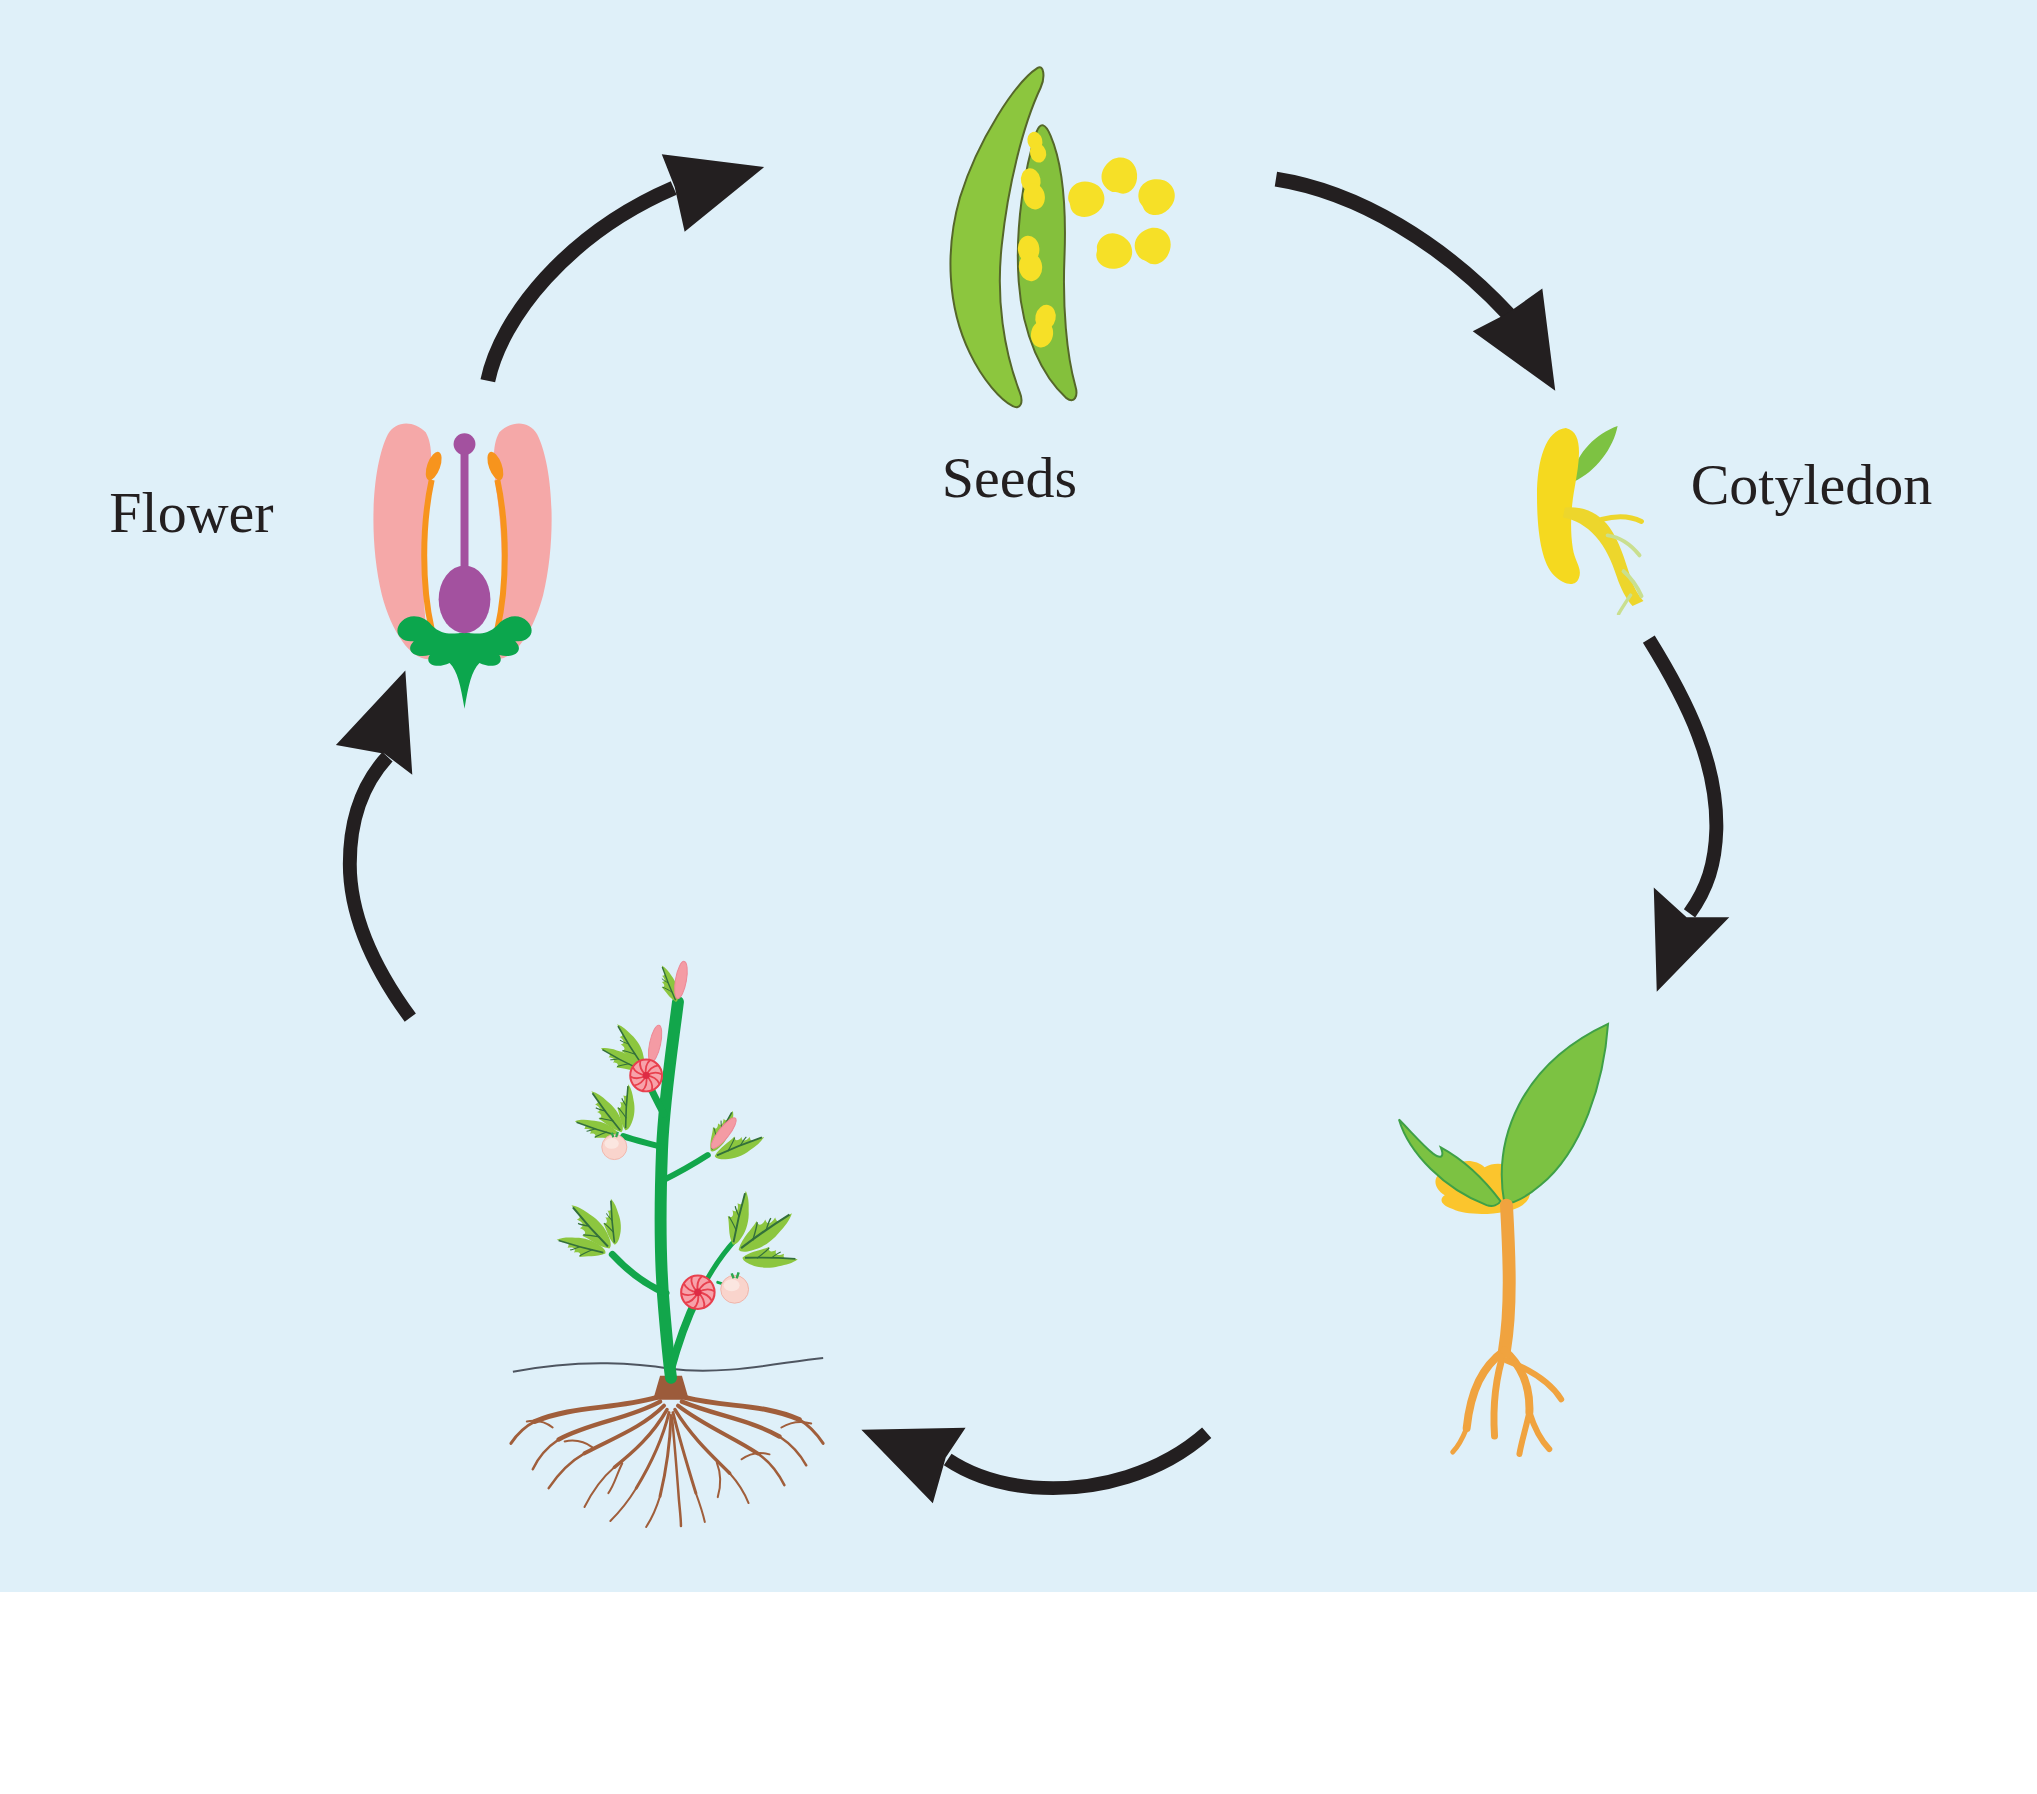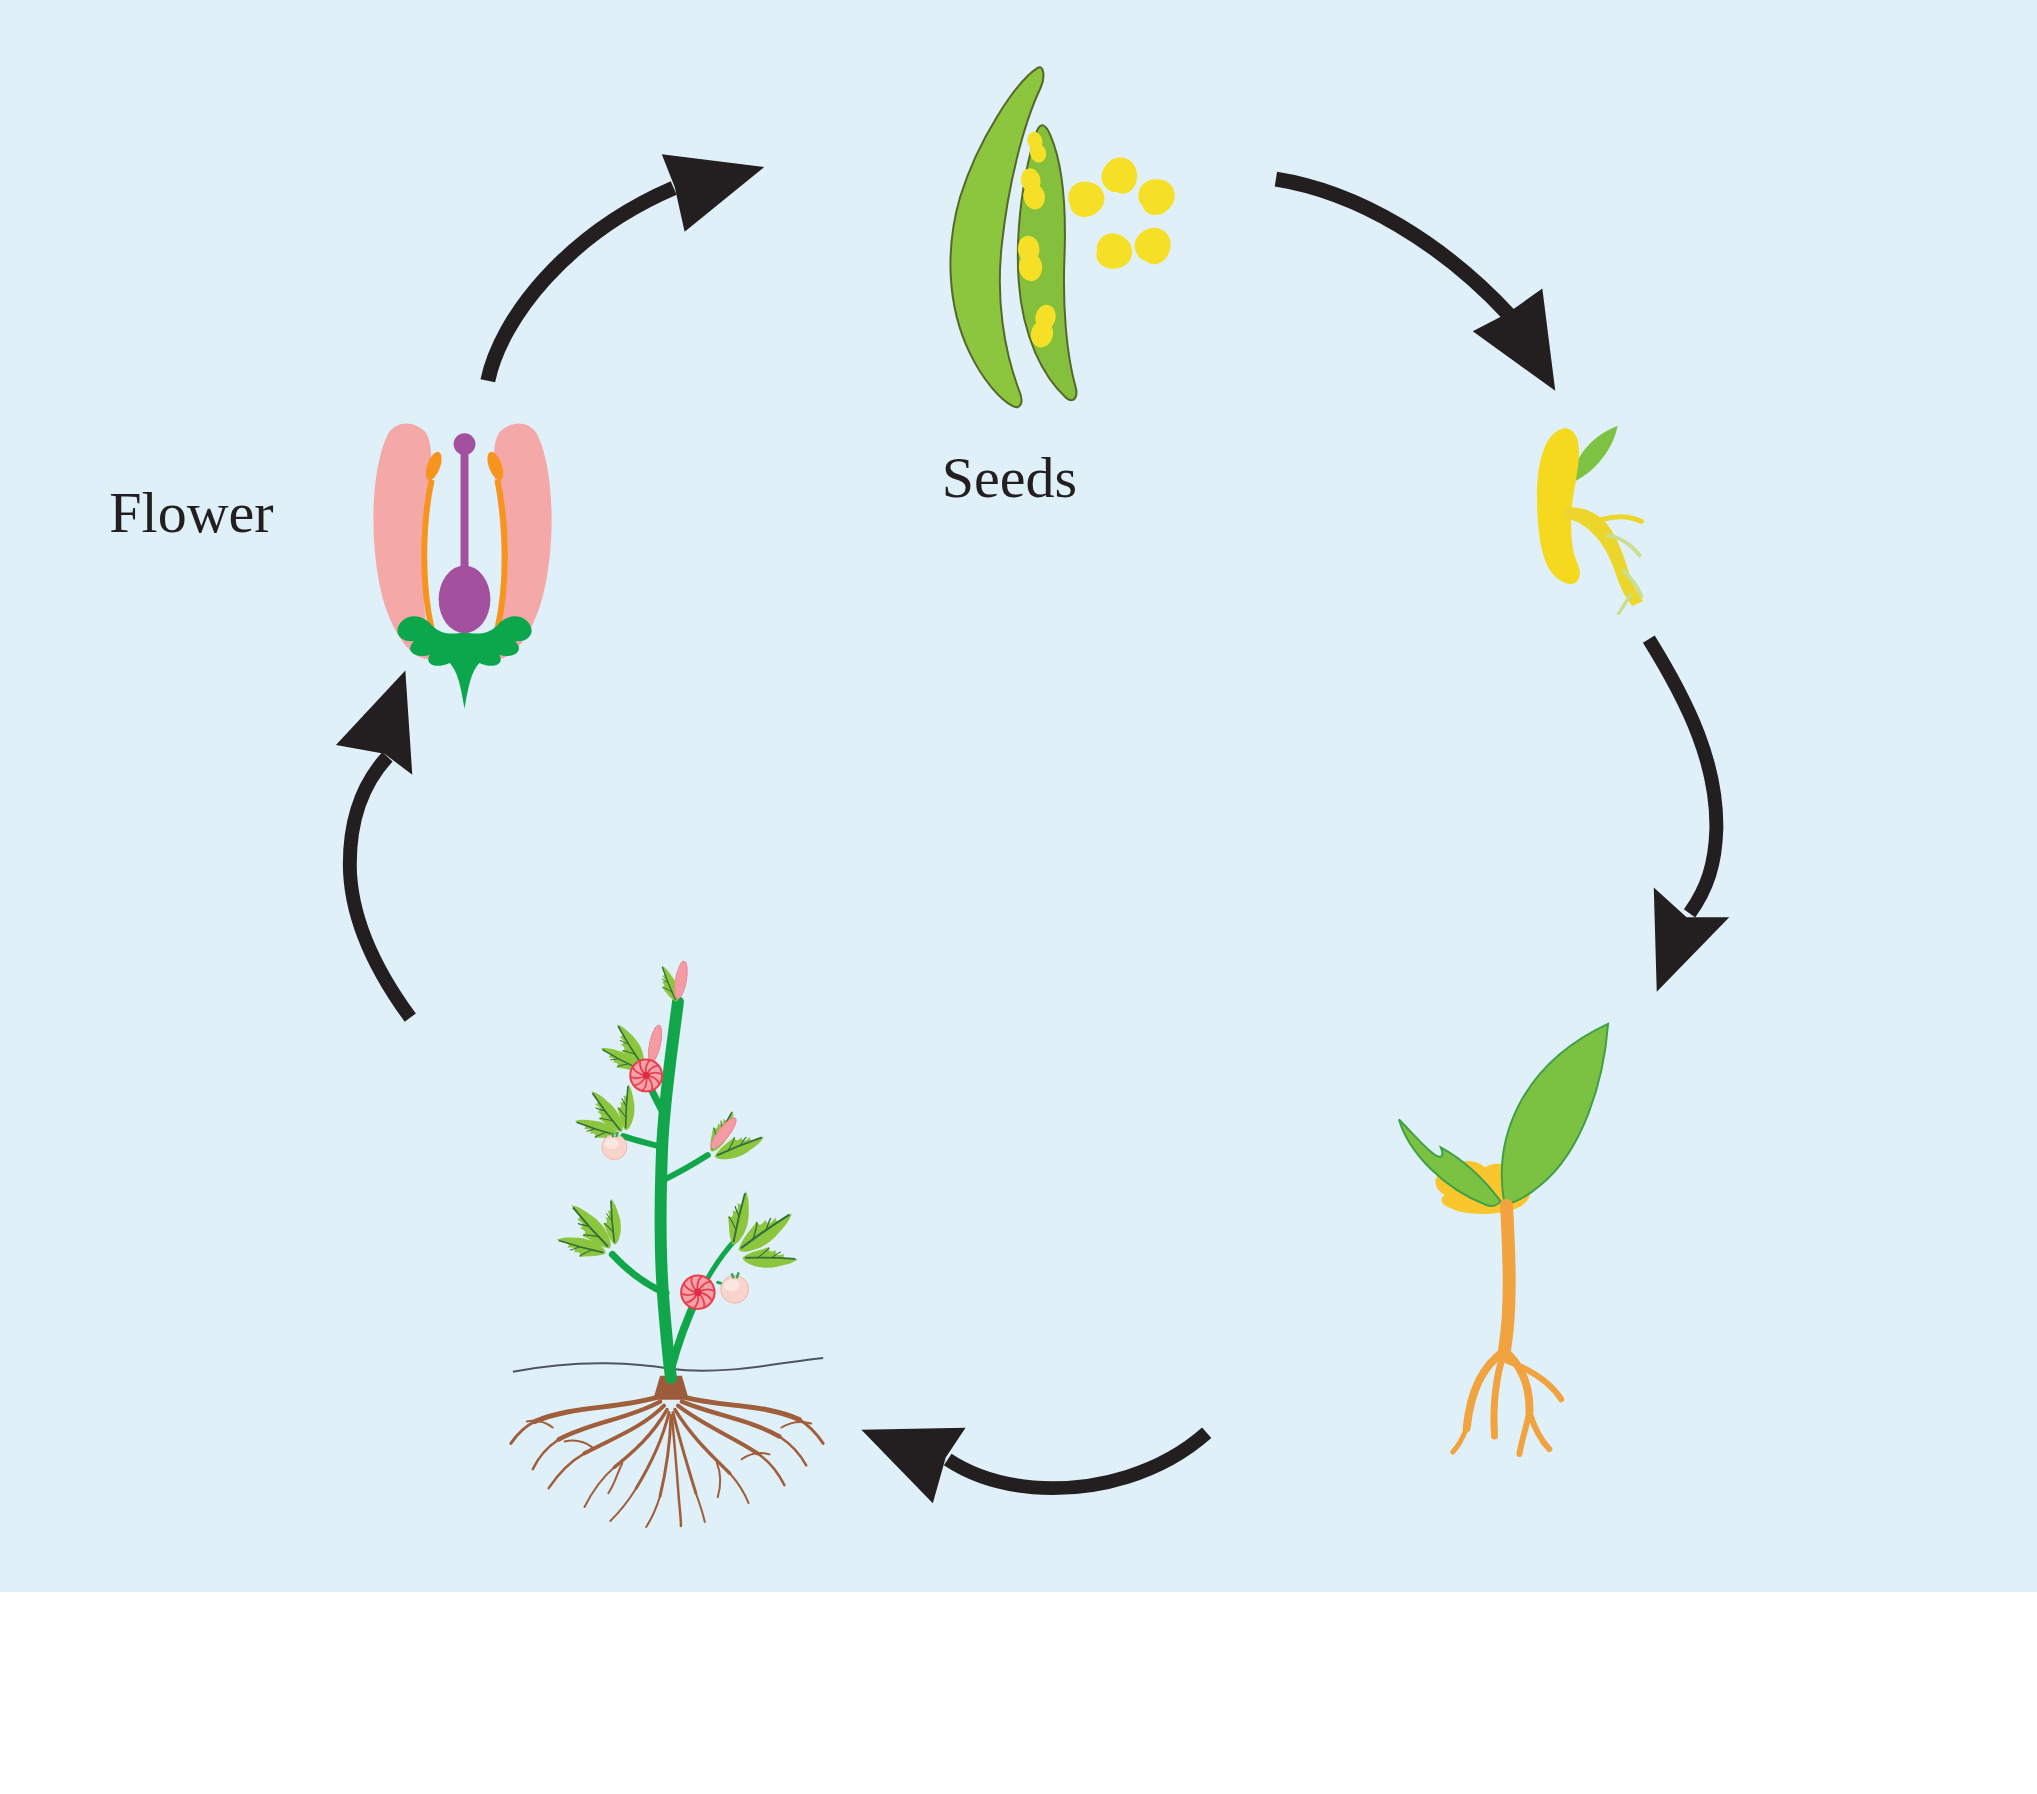--- a/index.html
+++ b/index.html
@@ -70,20 +70,21 @@
     <g>
       <path d="M 40,60 C 46,36 64,18 86,10 C 82,32 64,56 42,66 C 38,68 38,64 40,60 Z" fill="#7DC242"></path>
       <path d="M 34,12 C 14,14 5,44 5,80 C 5,118 10,148 22,160 C 32,170 44,172 47,163 C 51,153 43,147 41,133 C 38,113 39,93 43,71 C 48,43 52,16 34,12 Z" fill="#F5D91F"></path>
       <path d="M 33,92 C 52,90 68,98 78,112 C 88,126 93,144 99,162 C 102,172 107,180 112,186 L 101,191 C 94,183 89,173 85,161 C 80,146 74,132 64,121 C 54,110 43,104 31,102 Z" fill="#EDD62C"></path>
       <path d="M 70,104 C 84,100 98,100 110,106" stroke="#EDD62C" stroke-width="5" fill="none" stroke-linecap="round"></path>
       <path d="M 76,120 C 90,122 100,130 108,140" stroke="#C9DF8F" stroke-width="4" fill="none" stroke-linecap="round"></path>
       <path d="M 92,156 C 100,163 106,172 110,181" stroke="#C9DF8F" stroke-width="4" fill="none" stroke-linecap="round"></path>
       <path d="M 99,180 C 93,189 89,195 87,199" stroke="#C9DF8F" stroke-width="3.5" fill="none" stroke-linecap="round"></path>
     </g>
   </svg>
+  <div class="stage-label" style="left:1672px;top:453px;width:279px;">Cotyledon</div>
 
   <svg class="abs" style="left:1383px;top:1010px;" width="239" height="448" viewBox="0 0 240 450">
     <g>
       <path d="M 62,186 C 48,178 50,162 66,162 C 72,150 92,148 102,158 C 116,150 134,156 136,170 C 150,172 152,188 140,196 C 126,206 86,208 70,200 C 58,196 56,190 62,186 Z" fill="#FBC52D"></path>
       <path d="M 122,195 C 110,130 138,55 226,14 C 222,72 200,142 158,176 C 145,187 132,194 122,195 Z" fill="#7CC242" stroke="#3FA047" stroke-width="2"></path>
       <path d="M 118,192 C 100,168 80,150 58,138 C 62,148 58,150 50,144 C 40,136 28,122 16,110 C 26,144 62,180 104,196 C 110,198 116,196 118,192 Z" fill="#7CC242" stroke="#3FA047" stroke-width="2"></path>
       <g stroke="#F0A33F" fill="none" stroke-linecap="round">
         <path d="M 124,196 C 127,250 129,300 122,342" stroke-width="13"></path>
         <path d="M 122,342 C 100,358 88,382 84,420" stroke-width="8"></path>
         <path d="M 84,420 C 80,430 76,438 70,444" stroke-width="5"></path>

